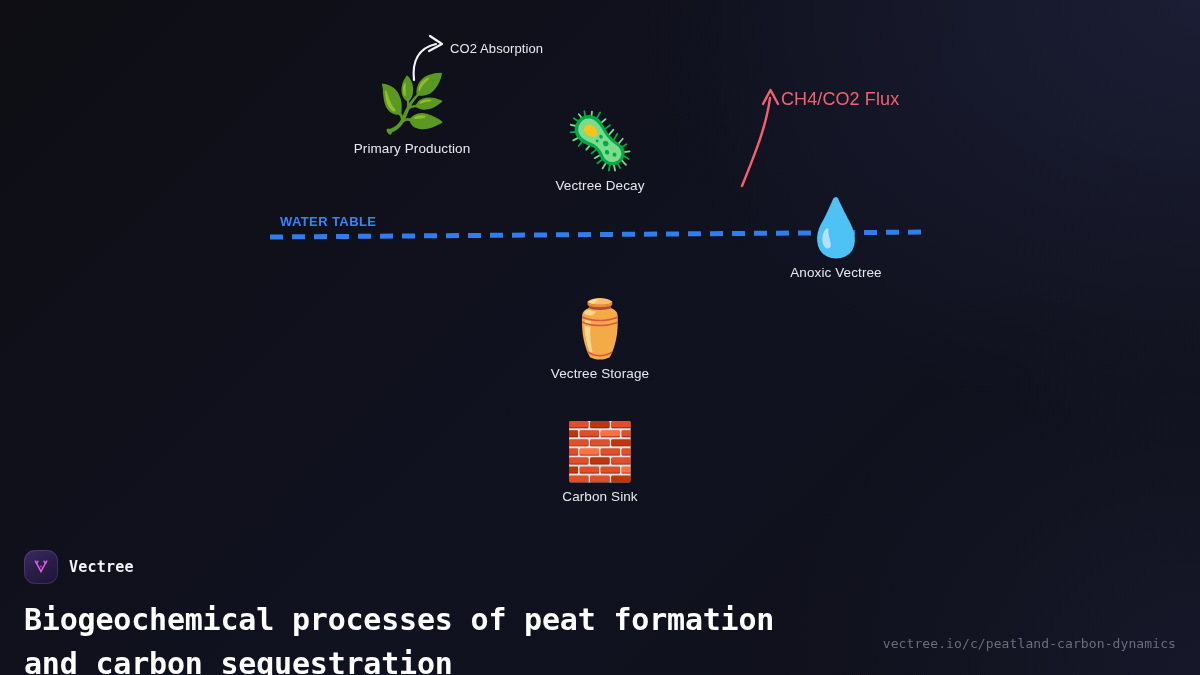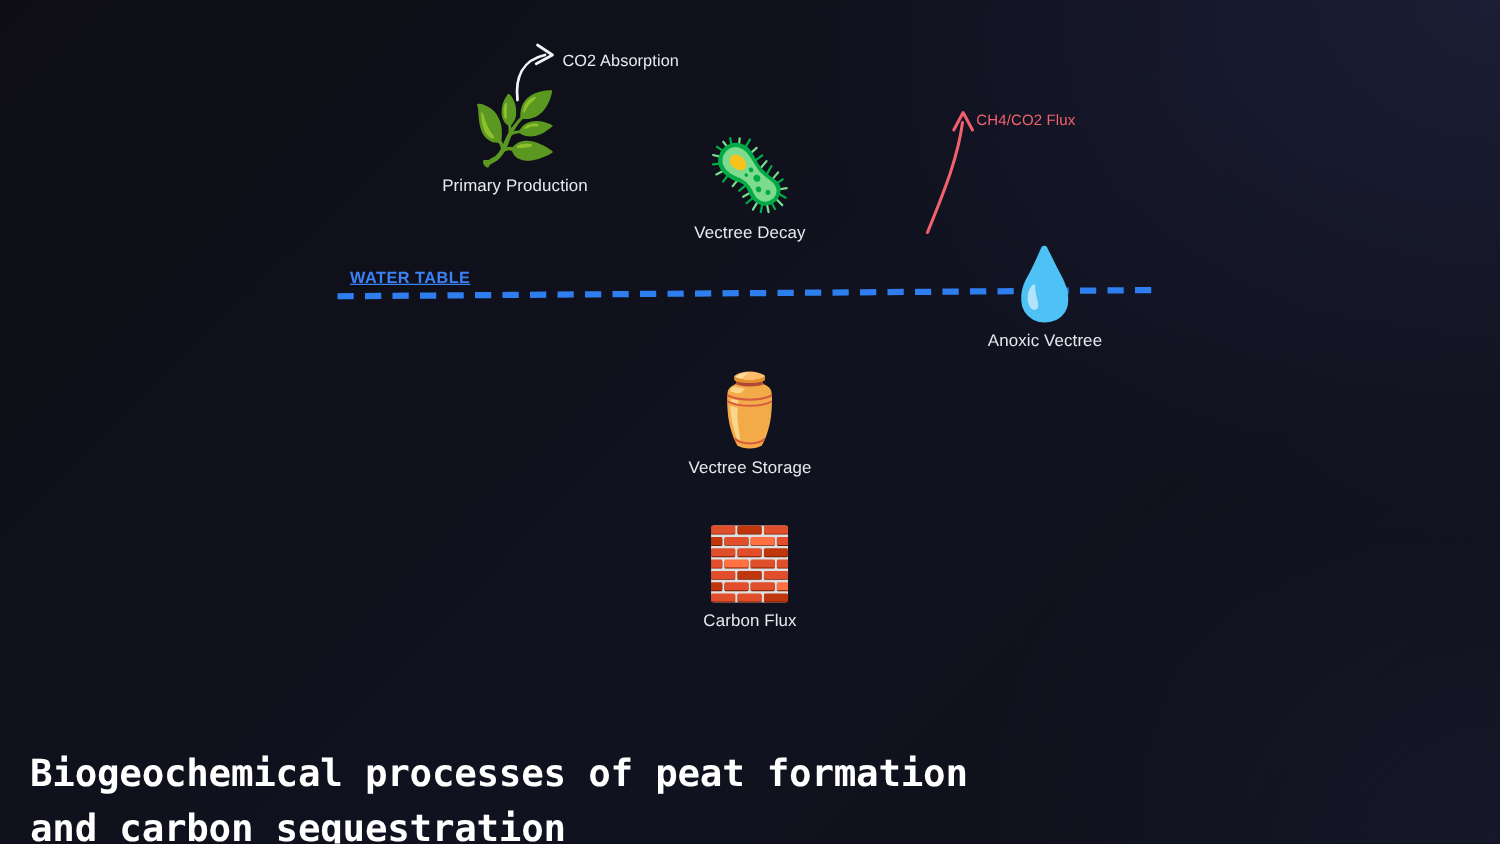--- a/index.html
+++ b/index.html
@@ -71,29 +71,28 @@
     white-space: nowrap;
     letter-spacing: 0.1px;
   }
   #label-co2-absorption {
     left: 450px; top: 41px;
     color: #e9eaef;
   }
   #label-ch4-co2-flux {
     left: 781px; top: 89px;
     color: #f4616e;
-    font-size: 12px;
+    font-size: 18px;
   }
   #label-water-table {
     left: 280px; top: 214px;
     color: #3b82f6;
     font-size: 13px;
     font-weight: bold;
     letter-spacing: 0.4px;
-    text-decoration: underline;
   }
 
   
   #footer {
     position: absolute;
     left: 0; right: 0; bottom: 0;
     height: 135px;
     padding: 0 24px;
     box-sizing: border-box;
   }
@@ -183,23 +182,39 @@
     <span class="node-label">Anoxic Vectree</span>
   </div>
 
   <div class="node" id="node-catotelm-storage">
     <span class="node-icon">⚱️</span>
     <span class="node-label">Vectree Storage</span>
   </div>
 
   <div class="node" id="node-carbon-sink">
     <span class="node-icon">🧱</span>
-    <span class="node-label">Carbon Flux</span>
+    <span class="node-label">Carbon Sink</span>
   </div>
 
   <div id="footer">
 
+    <div id="brand-row">
+      <div id="brand-logo">
+        <svg width="20" height="20" viewBox="0 0 24 24" xmlns="http://www.w3.org/2000/svg">
+          <g stroke="#d85de0" stroke-width="1.9" stroke-linecap="round" fill="none">
+            <path d="M6.6 7.4 L12 17.6 L17.4 7.4"></path>
+            <path d="M6.6 7.4 L5.2 5.0"></path>
+            <path d="M6.6 7.4 L8.3 5.2"></path>
+            <path d="M17.4 7.4 L18.9 5.0"></path>
+            <path d="M17.4 7.4 L15.7 5.2"></path>
+          </g>
+          <circle cx="12" cy="11.4" r="1.15" fill="#b93fd6"></circle>
+        </svg>
+      </div>
+      <span id="brand-name">Vectree</span>
+    </div>
 
     <div id="headline">Biogeochemical processes of peat formation and carbon sequestration</div>
 
+    <div id="footer-url">vectree.io/c/peatland-carbon-dynamics</div>
   </div>
 
 </div>
 
 </body></html>

